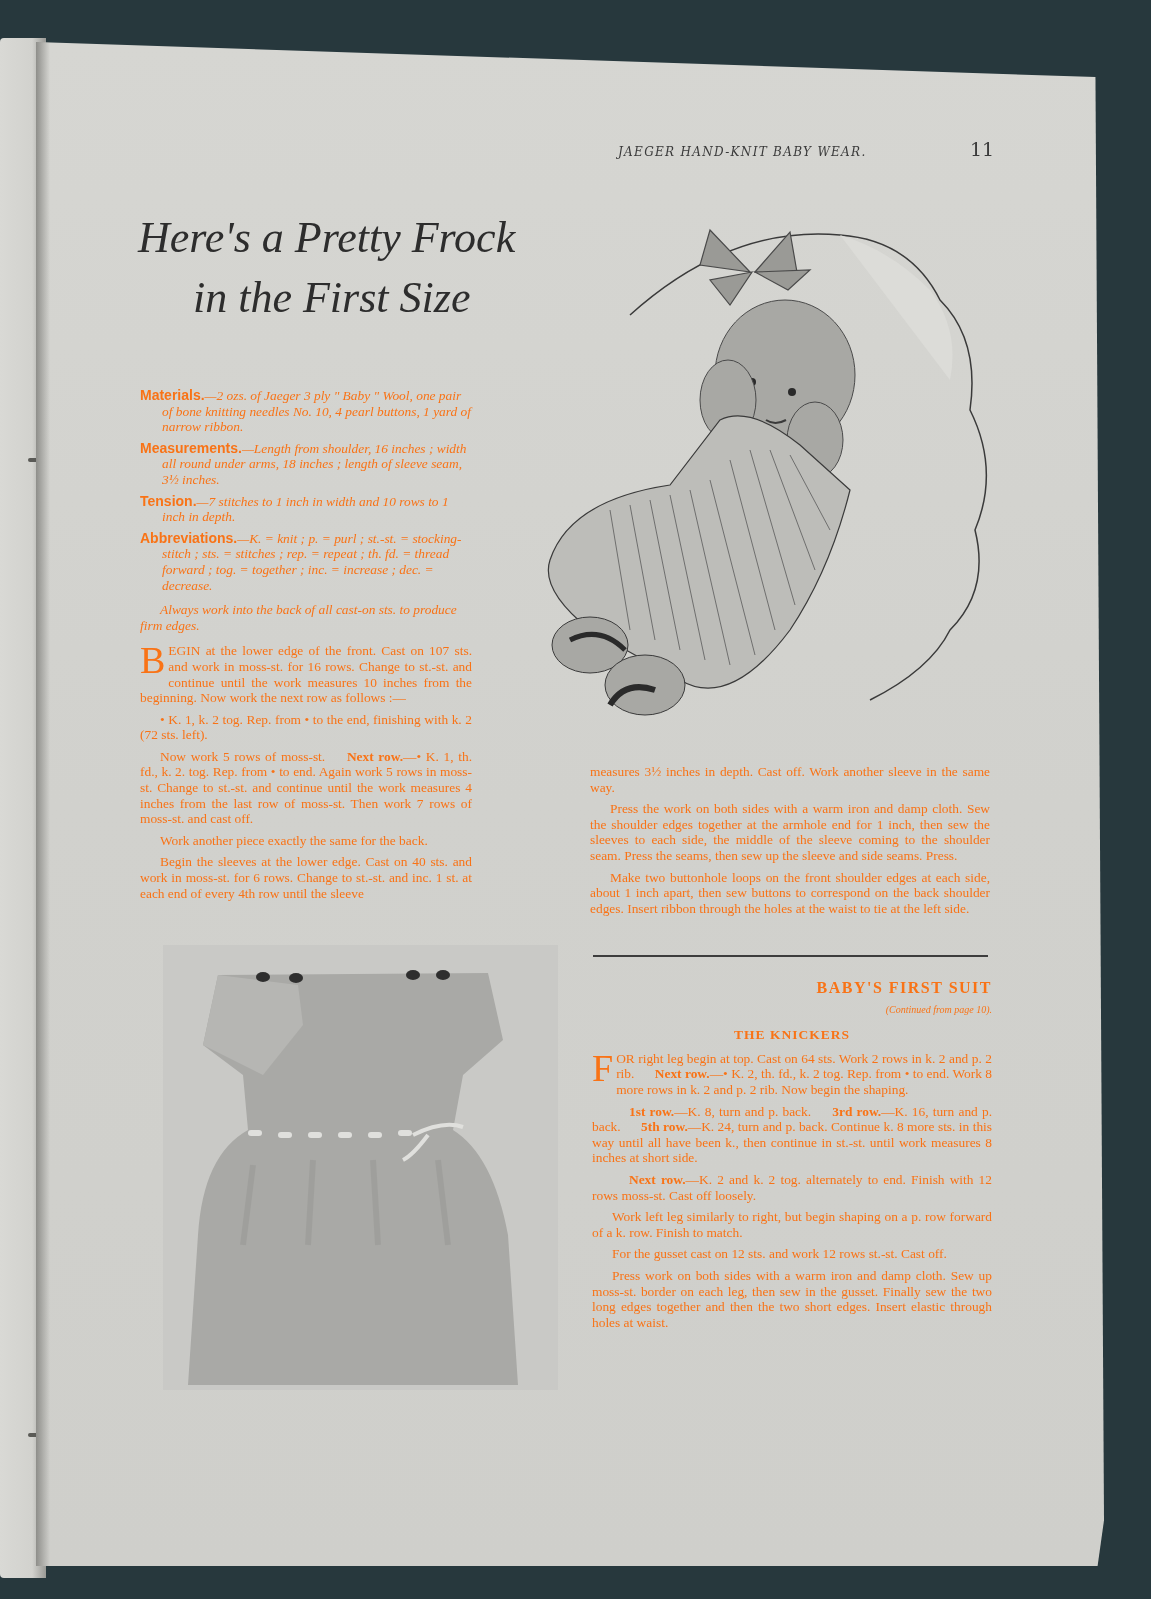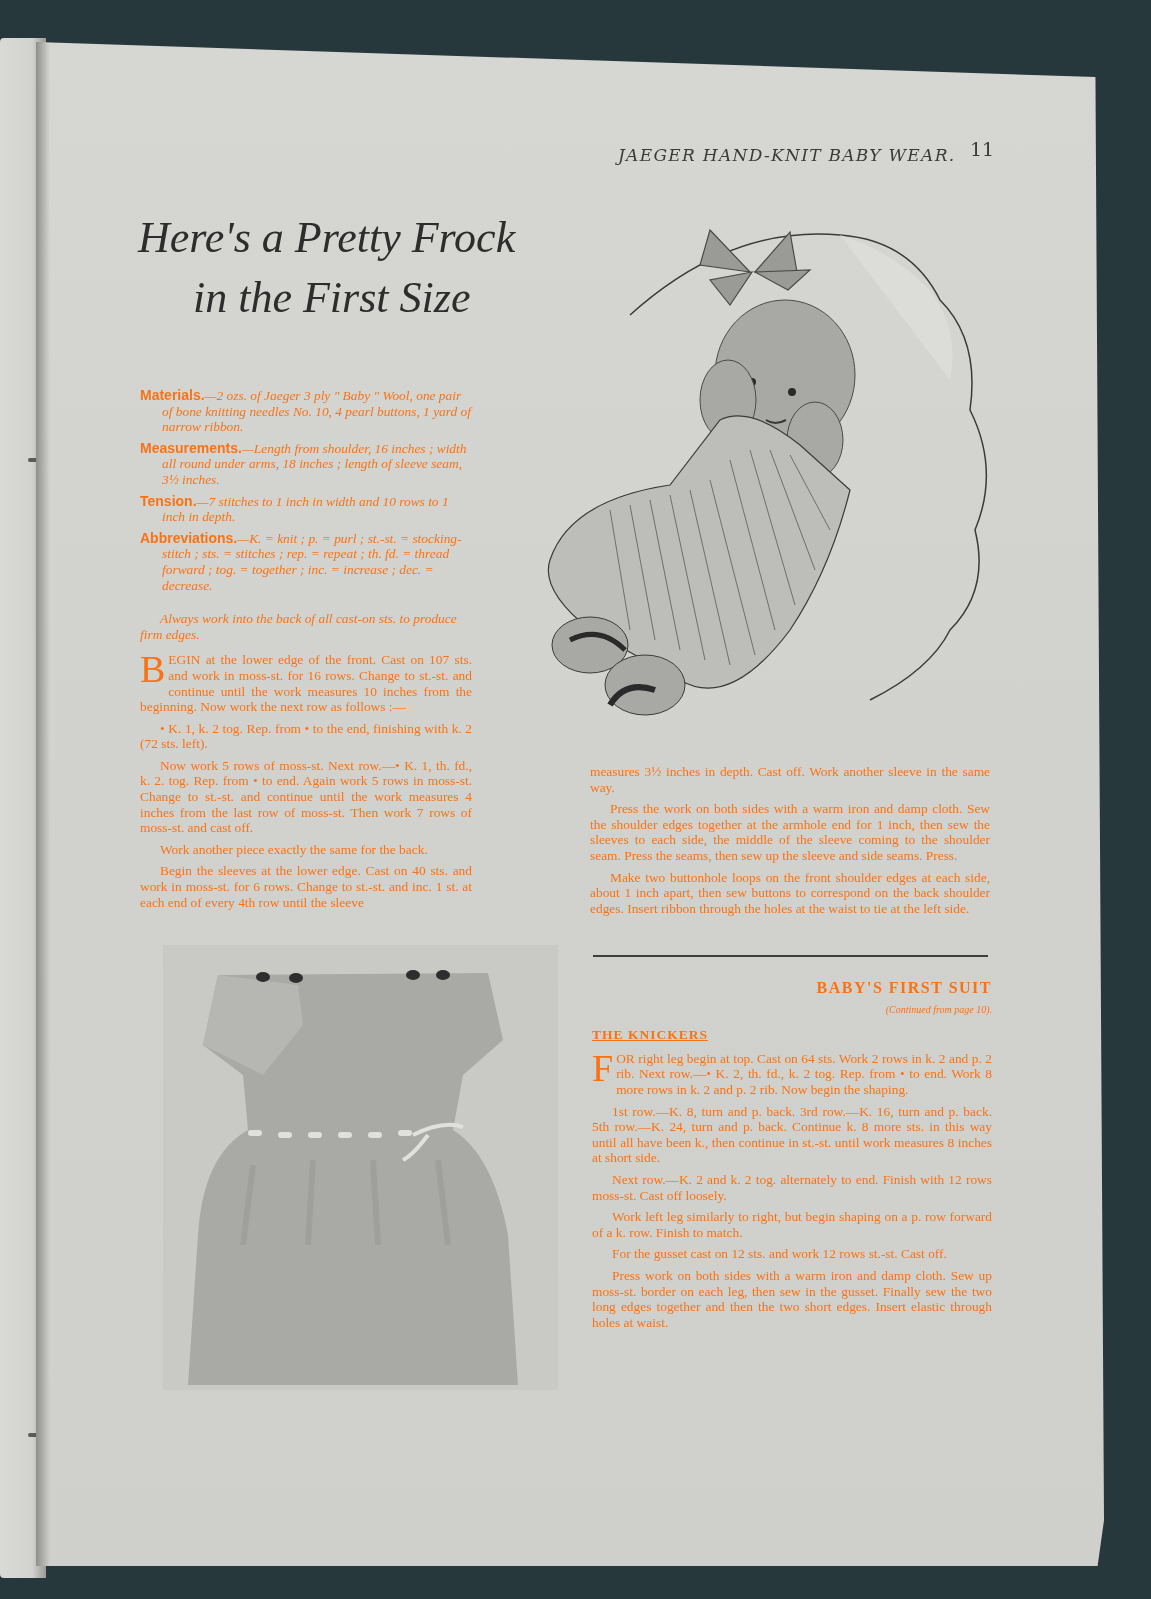--- a/index.html
+++ b/index.html
@@ -19,41 +19,41 @@
     position:absolute; left:36px; top:42px; width:1068px; height:1524px;
     background:linear-gradient(180deg,#d6d6d2 0%,#d1d1cd 50%,#cfcfcb 100%);
     clip-path:polygon(0 0,99.2% 2.3%,100% 97%,99.4% 100%,0 100%);
   }
   .spine-shadow {
     position:absolute; left:36px; top:42px; width:14px; height:1524px;
     background:linear-gradient(90deg,#8e8e8a,rgba(200,200,196,0));
   }
   .running-head {
     position:absolute; left:618px; top:145px;
-    font-family:"DejaVu Serif", serif; font-style:italic; font-size:17px; letter-spacing:1.3px; color:#3a3a3a;
+    font-family:"DejaVu Serif", serif; font-style:italic; font-size:12px; letter-spacing:1.3px; color:#3a3a3a;
   }
   .page-number { position:absolute; left:970px; top:138px; font-size:19px; color:#3a3a3a; }
   .title {
     position:absolute; left:138px; top:208px; width:460px;
     font-family:"Liberation Serif", serif; font-style:italic; font-size:44px; line-height:60px; color:#2d2d2d;
   }
   .title .l2 { display:block; padding-left:55px; }
   .col { position:absolute; font-family:"Liberation Serif", serif; font-size:13.4px; line-height:15.6px; color:#f97316; }
   .spec { margin:0 0 6px 0; padding-left:22px; text-indent:-22px; }
   .spec b { font-family:"Liberation Sans", sans-serif; font-weight:bold; font-size:14px; }
   .spec i { font-style:italic; }
-  .note { font-style:italic; margin:18px 0 10px 0; text-indent:20px; }
+  .note { font-style:italic; margin:9px 0 10px 0; text-indent:20px; }
   p.body { margin:0 0 6px 0; text-indent:20px; text-align:justify; }
   p.body.noindent { text-indent:0; }
-  p.body b { font-weight:normal; }
+  p.body b { font-weight:bold;margin-left:17px; }
   .dropcap { float:left; font-size:38px; line-height:30px; margin:2px 3px 0 0; font-family:"Liberation Serif", serif; }
   .rule { position:absolute; left:593px; top:955px; width:395px; height:2px; background:#3d3d3d; }
   .sec-title { text-align:right; font-family:"Liberation Serif", serif; font-weight:bold; font-size:16px; letter-spacing:1.5px; margin:0; }
   .sec-sub { text-align:right; font-style:italic; font-size:10px; margin:6px 0 10px 0; }
-  .sub-head { font-weight:bold; font-size:13.5px; letter-spacing:1px; margin:0 0 8px 0;text-decoration:underline; }
+  .sub-head { text-align:center; font-weight:bold; font-size:13.5px; letter-spacing:1px; margin:0 0 8px 0; }
   .illustration { position:absolute; left:530px; top:210px; width:470px; height:510px; }
   .photo {
     position:absolute; left:163px; top:945px; width:395px; height:445px;
     background:#c7c7c4;
   }
 </style>
 </head>
 <body>
 
 <div class="left-page">

